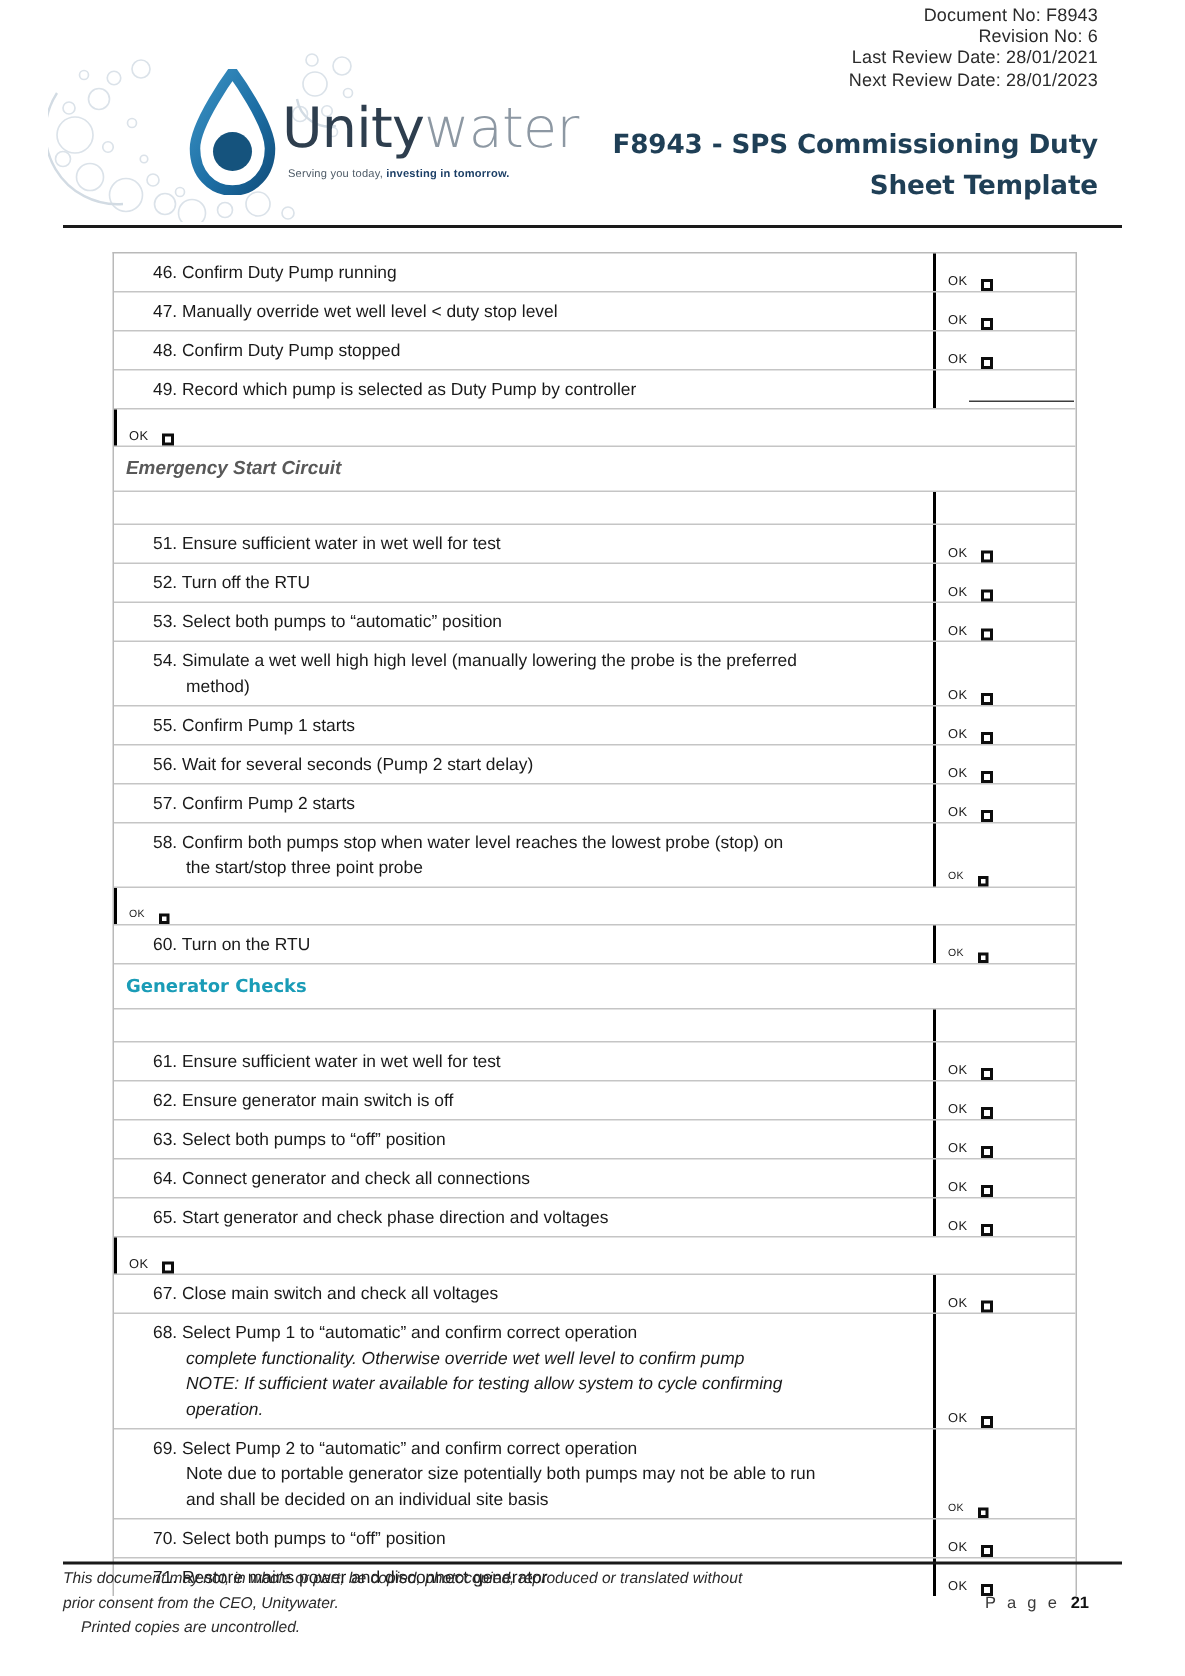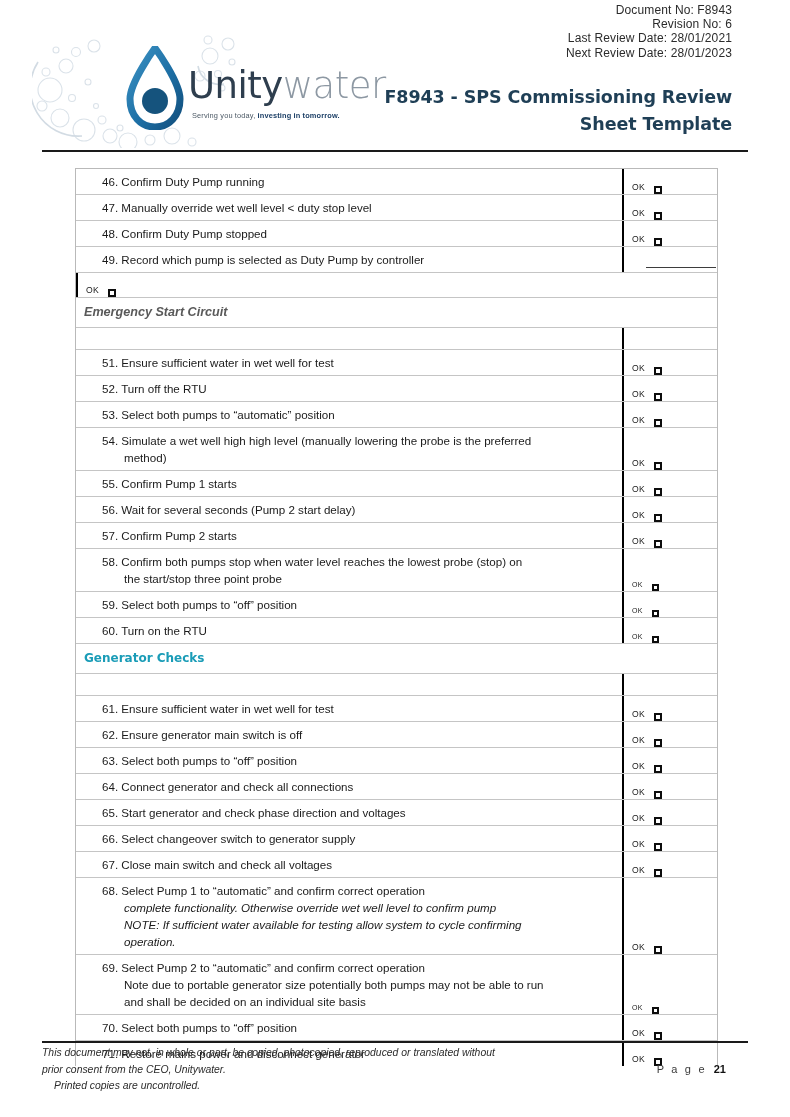--- a/index.html
+++ b/index.html
@@ -291,21 +291,21 @@
   </div>
 
   <div class="doc-meta">
     <div>Document No: F8943</div>
     <div>Revision No: 6</div>
     <div>Last Review Date: 28/01/2021</div>
     <div>Next Review Date: 28/01/2023</div>
   </div>
 
   <div class="doc-title">
-    <div>F8943 - SPS Commissioning Review</div>
+    <div>F8943 - SPS Commissioning Duty</div>
     <div>Sheet Template</div>
   </div>
 
   <div class="header-rule"></div>
 </div>
 
 <div class="sheet" id="sheet">
     <div class="row">
       <div class="cell-task">
         <div>
@@ -448,25 +448,20 @@
           <span class="task-text"><span class="num">58.</span><span> Confirm both pumps stop when water level reaches the lowest probe (stop) on</span></span>
           <span class="sub-line indent-sub">the start/stop three point probe</span>
         </div>
       </div>
       <div class="cell-ok sm">
         <span class="ok-label">OK</span>
         <span class="checkbox"></span>
       </div>
     </div>
     <div class="row">
-      <div class="cell-task">
-        <div>
-          <span class="task-text"><span class="num">59.</span><span> Select both pumps to “off” position</span></span>
-        </div>
-      </div>
       <div class="cell-ok sm">
         <span class="ok-label">OK</span>
         <span class="checkbox"></span>
       </div>
     </div>
     <div class="row">
       <div class="cell-task">
         <div>
           <span class="task-text"><span class="num">60.</span><span> Turn on the RTU</span></span>
         </div>
@@ -534,25 +529,20 @@
         <div>
           <span class="task-text"><span class="num">65.</span><span> Start generator and check phase direction and voltages</span></span>
         </div>
       </div>
       <div class="cell-ok">
         <span class="ok-label">OK</span>
         <span class="checkbox"></span>
       </div>
     </div>
     <div class="row">
-      <div class="cell-task">
-        <div>
-          <span class="task-text"><span class="num">66.</span><span> Select changeover switch to generator supply</span></span>
-        </div>
-      </div>
       <div class="cell-ok">
         <span class="ok-label">OK</span>
         <span class="checkbox"></span>
       </div>
     </div>
     <div class="row">
       <div class="cell-task">
         <div>
           <span class="task-text"><span class="num">67.</span><span> Close main switch and check all voltages</span></span>
         </div>

